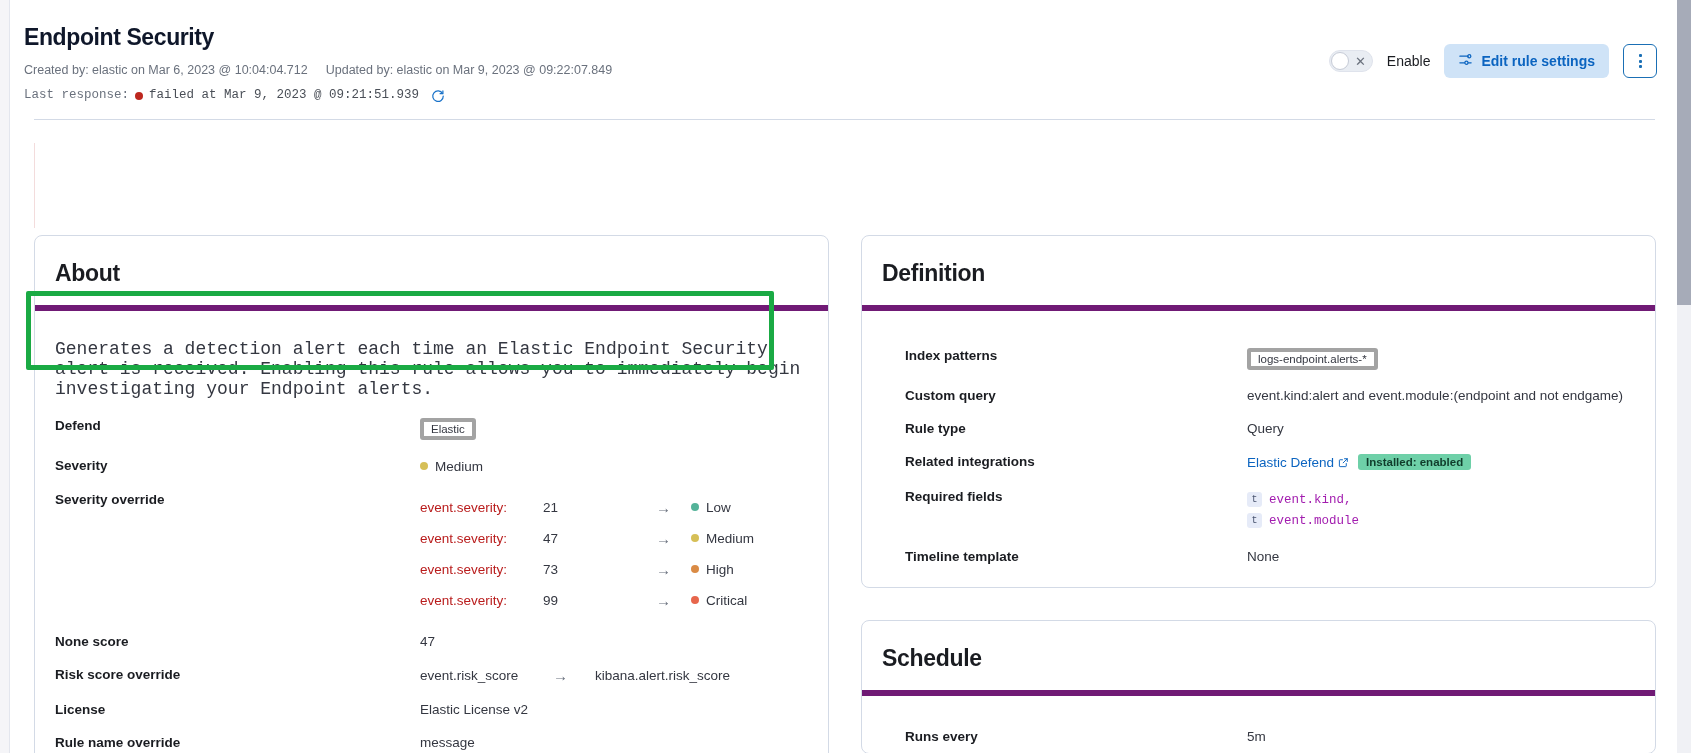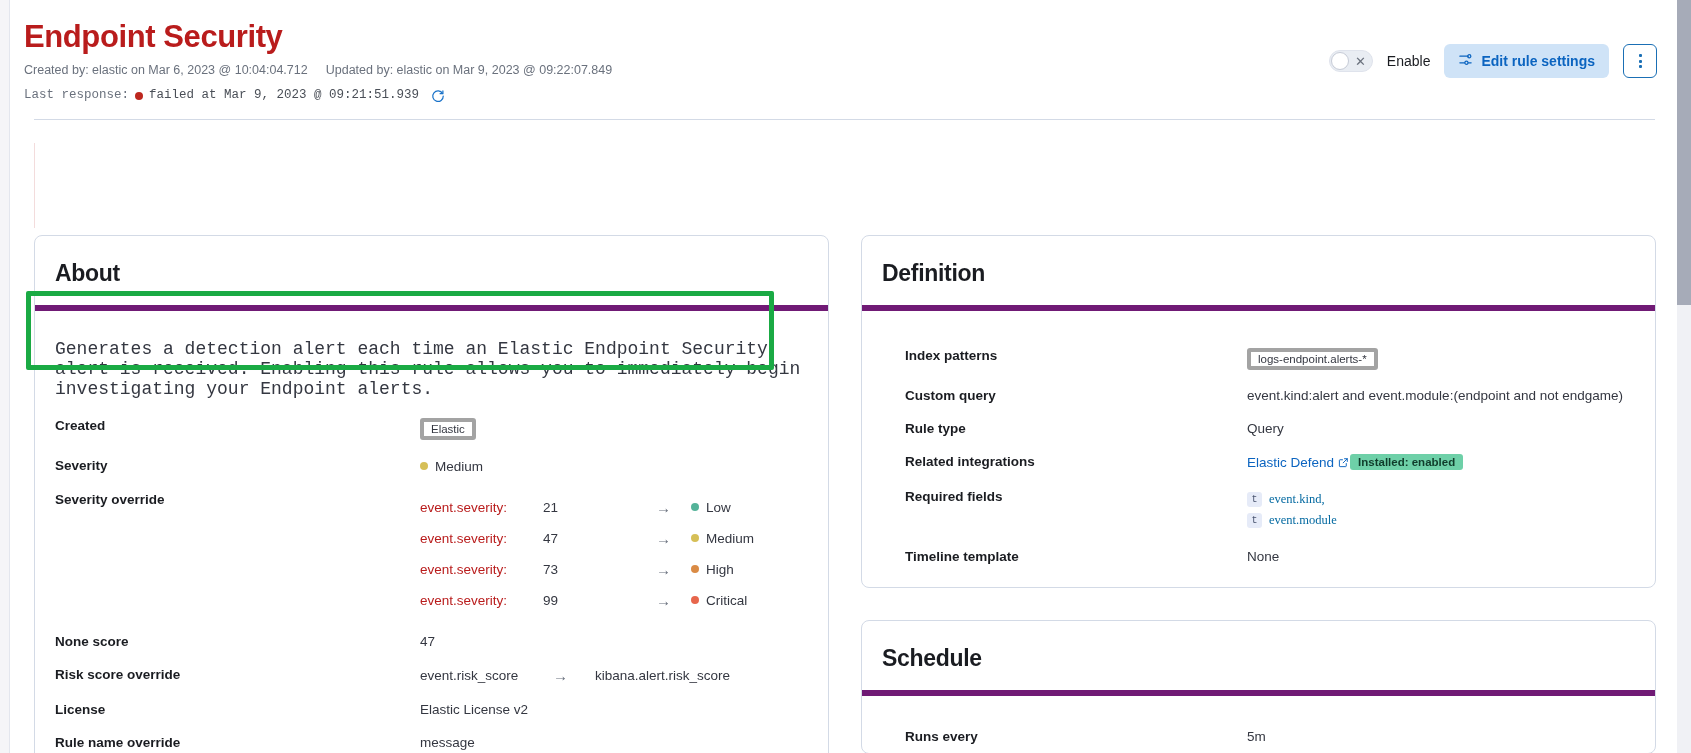--- a/index.html
+++ b/index.html
@@ -18,22 +18,22 @@
     background:#ffffff;
     overflow:hidden;
   }
   .left-edge {
     position:absolute; left:0; top:0; width:10px; height:753px;
     background:#f5f5f8; border-right:1px solid #e3e6ee;
   }
   
   .header { position:relative; padding:18px 26px 0 14px; }
   .title {
-    font-size:31px; line-height:38px; font-weight:700; letter-spacing:-0.4px;
-    color:#b91c1c; margin:0 0 6px 0;
+    font-size:23px; line-height:38px; font-weight:700; letter-spacing:-0.4px;
+    color:#0f172a; margin:0 0 6px 0;
   }
   .meta-row {
     font-size:12.5px; color:#6a717d; line-height:17px;
     display:flex; gap:18px; margin-bottom:8px;
   }
   .last-response {
     font-size:12.5px; color:#4a4f57; display:flex; align-items:center; gap:6px;
     line-height:17px;
     font-family:Liberation Mono, monospace;
   }
@@ -123,30 +123,30 @@
   .ov-val { width:113px; color:#343741; }
   .ov-arrow { width:35px; color:#69707d; font-size:15px; }
   .risk-row { display:flex; align-items:center; font-size:13.5px; }
   .risk-row .a { width:133px; }
   .risk-row .arr { width:42px; color:#69707d; font-size:15px; }
   .link {
     color:#0b64c0; text-decoration:none; cursor:pointer;
   }
   .badge-green {
     display:inline-block; background:#6ed0a8; color:#103c2b; border-radius:3px;
-    padding:2px 8px; font-size:11.5px; font-weight:600; margin-left:1px;
+    padding:2px 8px; font-size:11.5px; font-weight:600; margin-left:9px;
     vertical-align:1px;
   }
   .field-chip { display:flex; align-items:center; gap:7px; padding:3px 0; }
   .t-badge {
     width:15px; height:15px; border-radius:3px; background:#e6ebf8;
     color:#4a5570; font-size:10px; line-height:15px; text-align:center;
     font-family:"Liberation Mono", monospace; flex:none;
   }
-  .mono { font-family:Liberation Serif, serif; font-size:12.5px; color:#0369a1; }
+  .mono { font-family:Liberation Mono, monospace; font-size:12.5px; color:#a21caf; }
   
   .scrollbar-track {
     position:absolute; right:0; top:0; width:14px; height:753px; background:#f0f1f5;
   }
   .scrollbar-thumb {
     position:absolute; right:0; top:0; width:14px; height:305px; background:#a6abb8;
   }
   .ext-icon { margin-left:4px; vertical-align:-1px; }
 </style>
 </head>
@@ -206,21 +206,21 @@
   <div class="panels">
 
     <div class="col col-left">
       <div class="panel">
         <div class="panel-title-wrap">
           <h2 class="panel-title">About</h2>
         </div>
         <div class="desc">Generates a detection alert each time an Elastic Endpoint Security alert is received. Enabling this rule allows you to immediately begin investigating your Endpoint alerts.</div>
 
         <div class="row">
-          <div class="k">Created</div>
+          <div class="k">Defend</div>
           <div class="v">
             <span class="badge-outline">Elastic</span>
           </div>
         </div>
 
         <div class="row">
           <div class="k">Severity</div>
           <div class="v">
             <span class="sev">
               <span class="d" style="background:#d6bf57"></span>

